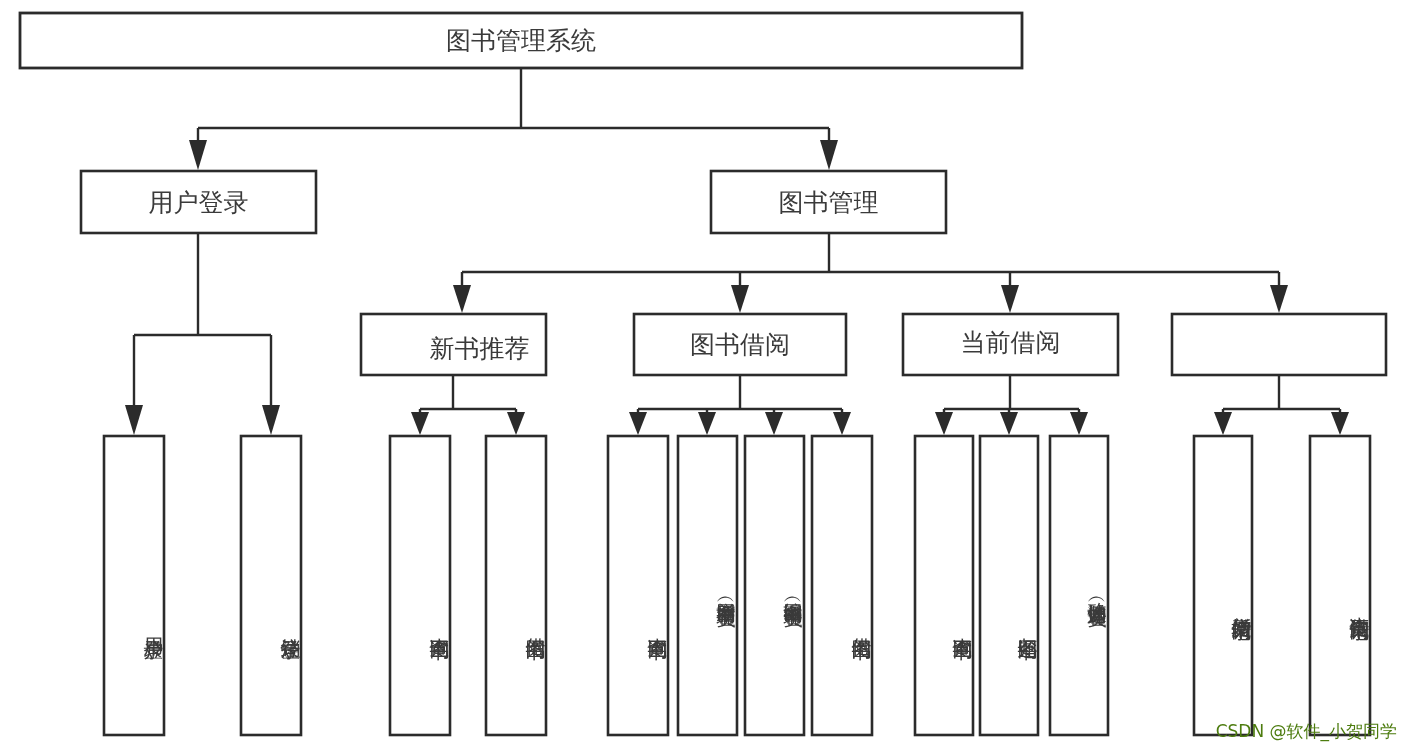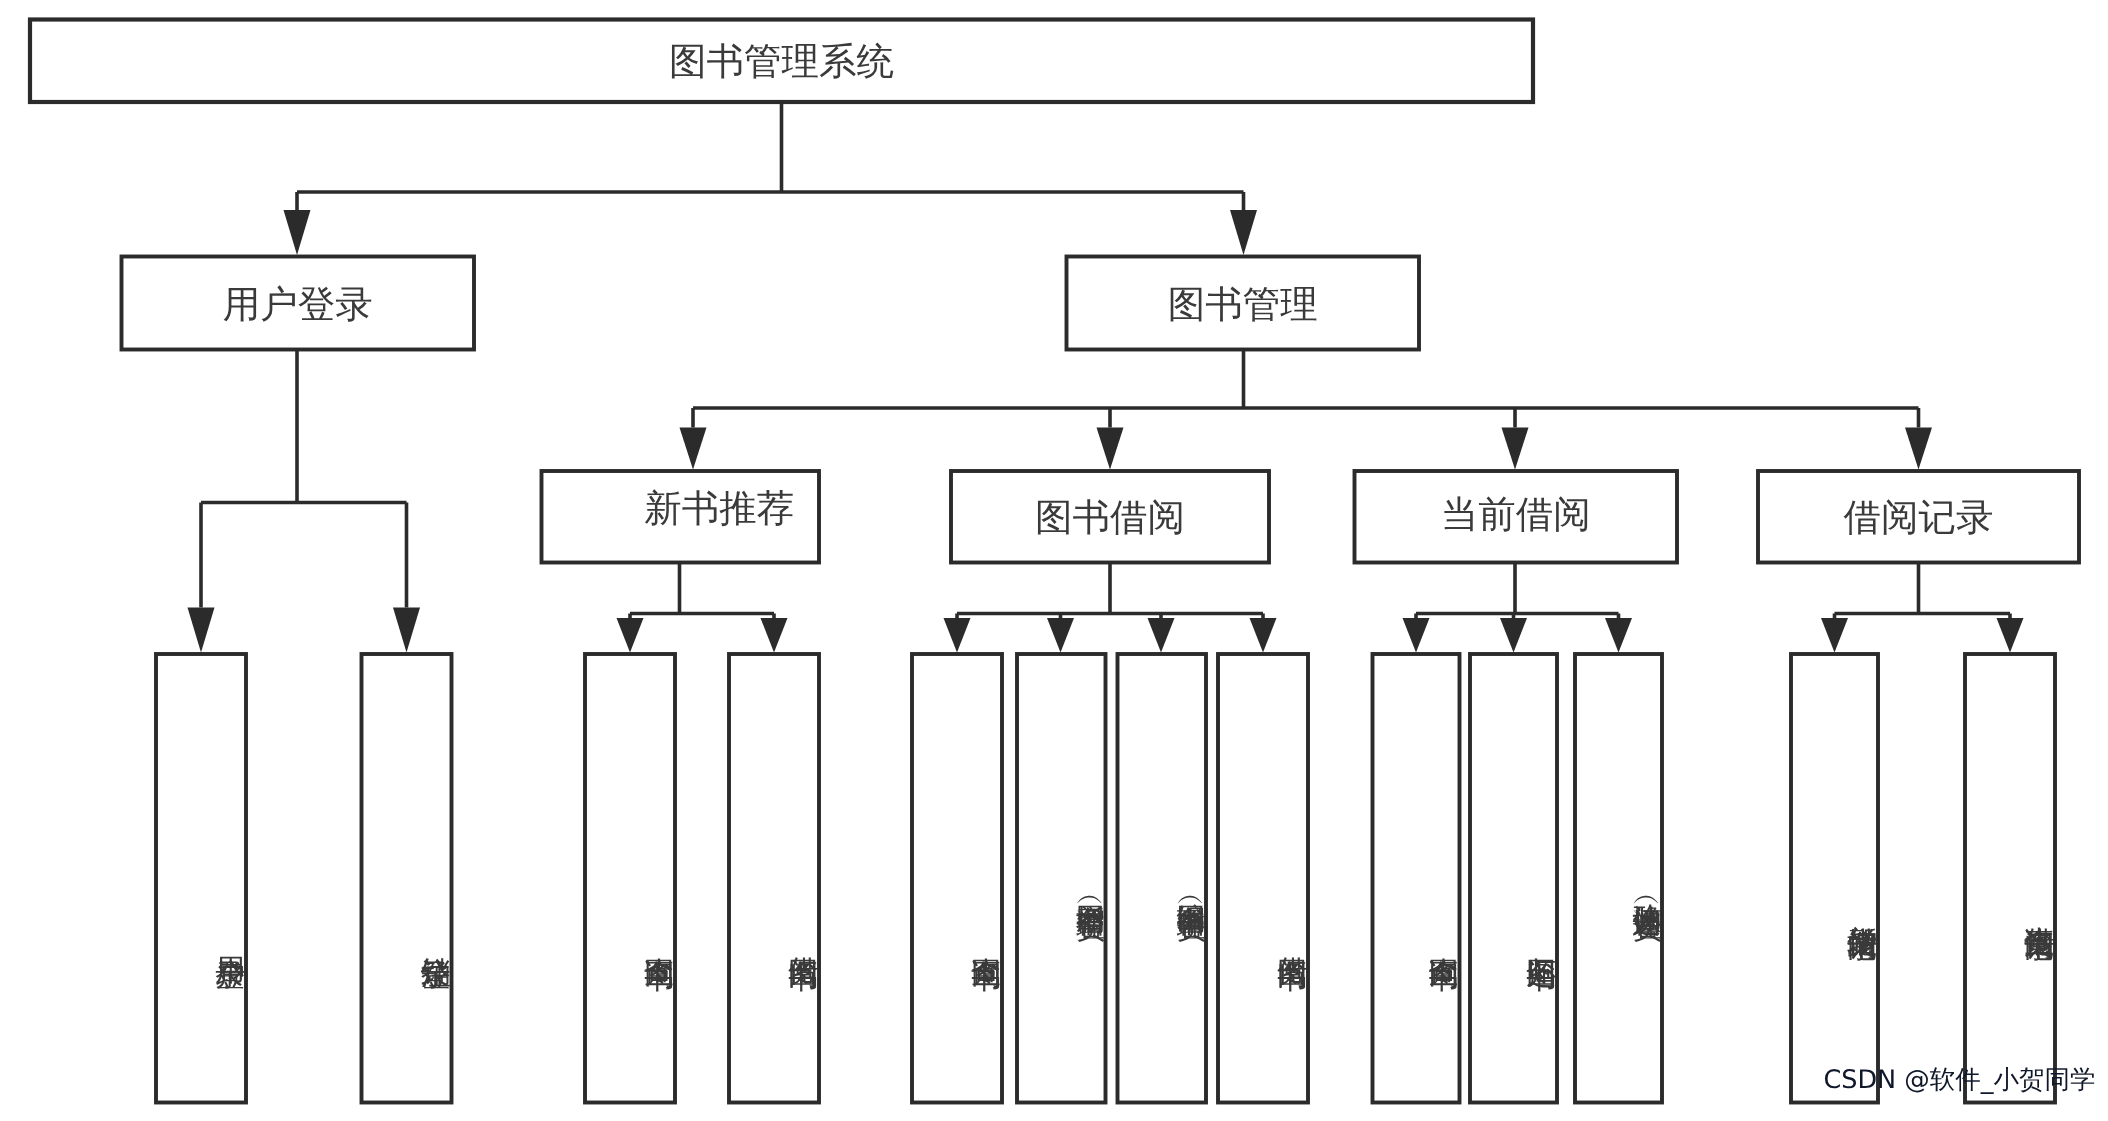--- a/index.html
+++ b/index.html
@@ -69,22 +69,22 @@
     align-items: flex-start;
     padding-top: 6px;
     box-sizing: border-box;
   }
   .node-label.vert.tall {
     font-size: 19px;
   }
   .watermark {
     position: absolute;
     right: 8px;
-    bottom: 16px;
-    color: #0f172a;
+    bottom: 4px;
+    color: #4d7c0f;
     font-size: 17px;
     font-family: "DejaVu Sans", "Liberation Sans", sans-serif;
     white-space: nowrap;
     pointer-events: none;
   }
 </style>
 </head>
 <body>
 
 <div id="diagram-root">
@@ -179,27 +179,26 @@
     <polygon class="arrow-head" points="1214,412 1232,412 1223,435"></polygon>
     <polygon class="arrow-head" points="1331,412 1349,412 1340,435"></polygon>
   </svg>
 
   <div class="node-label horiz" style="left:20px; top:13px; width:1002px; height:55px;">图书管理系统</div>
 
   <div class="node-label horiz" style="left:81px; top:171px; width:235px; height:62px;">用户登录</div>
 
   <div class="node-label horiz" style="left:711px; top:171px; width:235px; height:62px;border-radius:21px;">图书管理</div>
 
-  <div class="node-label horiz" style="left:361px; top:308px; width:185px; height:61px;padding-left:26px;">新书推荐</div>
+  <div class="node-label horiz" style="left:361px; top:318px; width:185px; height:61px;padding-left:26px;">新书推荐</div>
 
   <div class="node-label horiz" style="left:634px; top:314px; width:212px; height:61px;">图书借阅</div>
 
   <div class="node-label horiz" style="left:903px; top:314px; width:215px; height:57px;">当前借阅</div>
 
-  <div class="node-label horiz" style="left:1172px; top:314px; width:214px; height:61px;">借阅记录</div>
 
   <div class="node-label vert" style="left:104px; top:506px; width:60px; height:229px;">用户登录</div>
   <div class="node-label vert" style="left:241px; top:506px; width:60px; height:229px;">注销登录</div>
 
   <div class="node-label vert" style="left:390px; top:506px; width:60px; height:229px;">查询图书</div>
   <div class="node-label vert" style="left:486px; top:506px; width:60px; height:229px;">借阅图书</div>
 
   <div class="node-label vert" style="left:608px; top:506px; width:60px; height:229px;">查询图书</div>
   <div class="node-label vert tall" style="left:678px; top:441px; width:59px; height:294px;">新增图书（管理员）</div>
   <div class="node-label vert tall" style="left:745px; top:441px; width:59px; height:294px;">编辑图书（管理员）</div>

